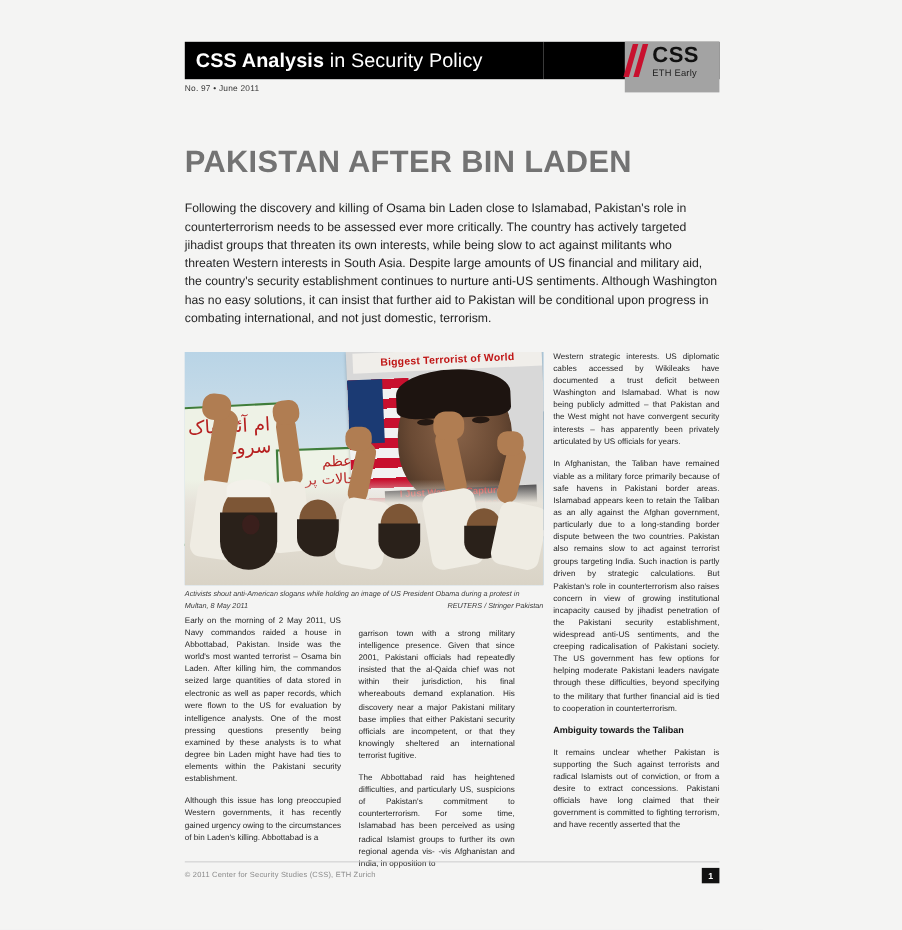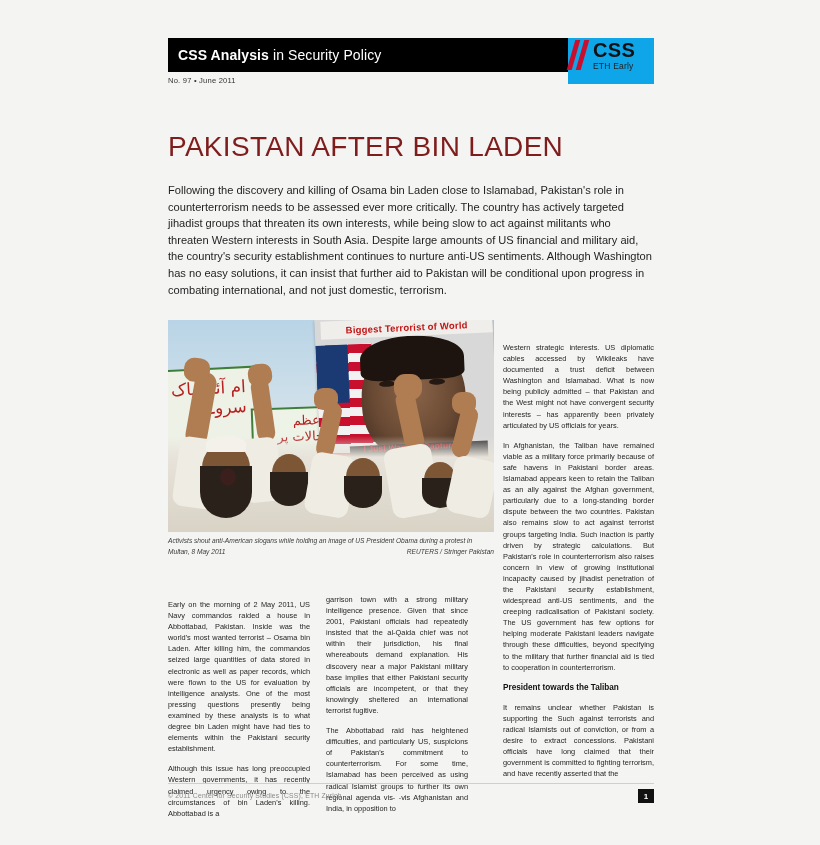--- a/index.html
+++ b/index.html
@@ -33,21 +33,21 @@
     left: 168px;
     top: 38px;
     width: 326px;
     height: 34px;
     background: #000000;
     display: flex;
     align-items: center;
   }
   .masthead-title {
     color: #ffffff;
-    font-size: 14px;
+    font-size: 18px;
     letter-spacing: .1px;
     padding-left: 10px;
     white-space: nowrap;
     text-align: center;
   }
   .masthead-title b { font-weight: bold; }
   .masthead-title span.light { font-weight: normal; }
 
   .logo-block {
     position: absolute;
@@ -55,21 +55,21 @@
     top: 38px;
     width: 160px;
     height: 34px;
     background: #000000;
   }
   .logo-inner {
     position: absolute;
     right: 0; top: 0;
     width: 86px;
     height: 46px;
-    background: #0ea5e9;
+    background: #a3a3a3;
     display: flex;
     align-items: flex-start;
   }
   .slashes {
     position: absolute;
     left: 1px;
     top: 0px;
     width: 20px;
     height: 34px;
   }
@@ -110,22 +110,22 @@
     color: #333;
     letter-spacing: .2px;
   }
 
   
   .doc-title {
     position: absolute;
     left: 168px;
     top: 131px;
     font-size: 28px;
-    font-weight: 400;
-    color: #7f1d1d;
+    font-weight: 700;
+    color: #737373;
     letter-spacing: .3px;
     line-height: 32px;
   }
   .lead {
     position: absolute;
     left: 168px;
     top: 182px;
     width: 486px;
     font-size: 11.1px;
     line-height: 16.6px;
@@ -305,24 +305,23 @@
     float: right;
   }
 
   
   .col {
     position: absolute;
     font-size: 7.4px;
     line-height: 11.1px;
     color: #1f1f1f;
     text-align: justify;
-    margin-top: 24px;
   }
   .col p { margin: 0 0 9px 0; }
-  .col-left  { left: 168px;  top: 575px; width: 142px; }
+  .col-left  { left: 168px;  top: 558px; width: 142px; }
   .col-mid   { left: 326px;  top: 570px; width: 142px; }
   .col-right { left: 503px;  top: 318px; width: 151px; }
   .sub-head {
     font-size: 8.2px;
     font-weight: bold;
     color: #111;
     margin: 0 0 2px 0;
     text-align: left;
   }
 
@@ -454,32 +453,32 @@
       </div>
     </div>
 
     <div class="caption">
       <span>Activists shout anti-American slogans while holding an image of US President Obama during a protest in Multan, 8 May 2011</span>
       <span class="credit">REUTERS / Stringer Pakistan</span>
     </div>
 
     <div class="col col-left">
       <p>Early on the morning of 2 May 2011, US Navy commandos raided a house in Abbottabad, Pakistan. Inside was the world's most wanted terrorist – Osama bin Laden. After killing him, the commandos seized large quantities of data stored in electronic as well as paper records, which were flown to the US for evaluation by intelligence analysts. One of the most pressing questions presently being examined by these analysts is to what degree bin Laden might have had ties to elements within the Pakistani security establishment.</p>
-      <p>Although this issue has long preoccupied Western governments, it has recently claimed urgency owing to the circumstances of bin Laden's killing. Abbottabad is a</p>
+      <p>Although this issue has long preoccupied Western governments, it has recently gained urgency owing to the circumstances of bin Laden's killing. Abbottabad is a</p>
     </div>
 
     <div class="col col-mid">
       <p>garrison town with a strong military intelligence presence. Given that since 2001, Pakistani officials had repeatedly insisted that the al-Qaida chief was not within their jurisdiction, his final whereabouts demand explanation. His discovery near a major Pakistani military base implies that either Pakistani security officials are incompetent, or that they knowingly sheltered an international terrorist fugitive.</p>
       <p>The Abbottabad raid has heightened difficulties, and particularly US, suspicions of Pakistan's commitment to counterterrorism. For some time, Islamabad has been perceived as using radical Islamist groups to further its own regional agenda vis- -vis Afghanistan and India, in opposition to</p>
     </div>
 
     <div class="col col-right">
       <p>Western strategic interests. US diplomatic cables accessed by Wikileaks have documented a trust deficit between Washington and Islamabad. What is now being publicly admitted – that Pakistan and the West might not have convergent security interests – has apparently been privately articulated by US officials for years.</p>
       <p>In Afghanistan, the Taliban have remained viable as a military force primarily because of safe havens in Pakistani border areas. Islamabad appears keen to retain the Taliban as an ally against the Afghan government, particularly due to a long-standing border dispute between the two countries. Pakistan also remains slow to act against terrorist groups targeting India. Such inaction is partly driven by strategic calculations. But Pakistan's role in counterterrorism also raises concern in view of growing institutional incapacity caused by jihadist penetration of the Pakistani security establishment, widespread anti-US sentiments, and the creeping radicalisation of Pakistani society. The US government has few options for helping moderate Pakistani leaders navigate through these difficulties, beyond specifying to the military that further financial aid is tied to cooperation in counterterrorism.</p>
-      <p class="sub-head">President towards the Taliban</p>
+      <p class="sub-head">Ambiguity towards the Taliban</p>
       <p>It remains unclear whether Pakistan is supporting the Such against terrorists and radical Islamists out of conviction, or from a desire to extract concessions. Pakistani officials have long claimed that their government is committed to fighting terrorism, and have recently asserted that the</p>
     </div>
 
     <div class="footer-rule"></div>
     <div class="footer-text">© 2011 Center for Security Studies (CSS), ETH Zurich</div>
     <div class="page-num">1</div>
 
   </div>
 </div>
 

